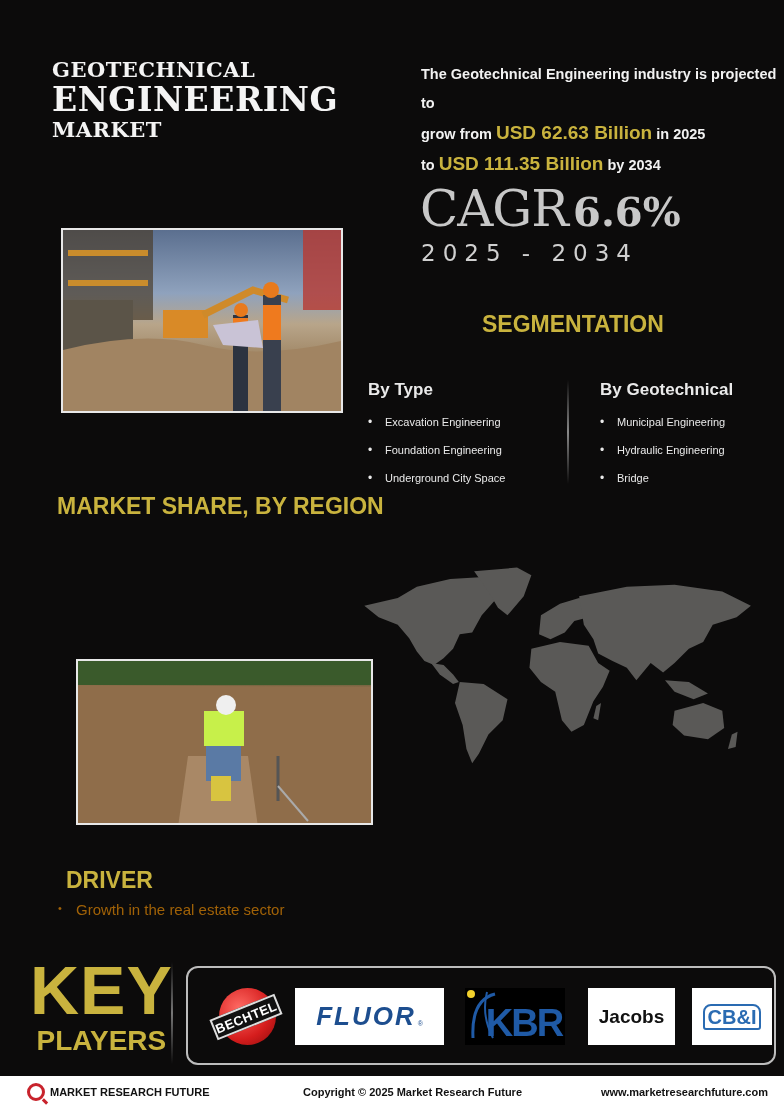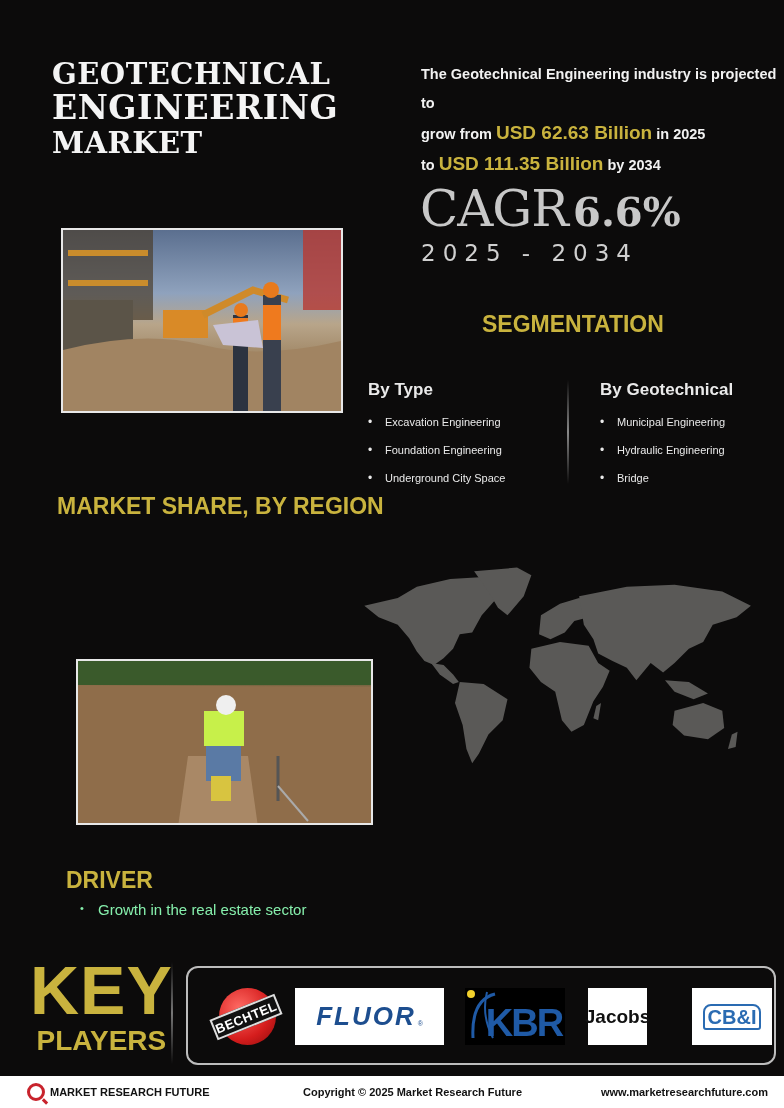--- a/index.html
+++ b/index.html
@@ -1,21 +1,21 @@
 <!DOCTYPE html>
 <html><head>
   <meta charset="utf-8">
   <style>
     * { box-sizing: border-box; margin: 0; padding: 0; }
     html, body { width: 784px; height: 1108px; background: #fff; overflow: hidden; }
     body { font-family: "Liberation Sans", sans-serif; position: relative; }
     .poster { position: absolute; left: 0; top: 0; width: 784px; height: 1076px; background: #0c0b0b; overflow: hidden; }
 
     .title { position: absolute; left: 52px; top: 58px; color: #f4f4f4; font-family: "DejaVu Serif", serif; font-weight: bold; line-height: 1.12; }
-    .title div { font-size: 29px; letter-spacing: 0.5px; }
+    .title div { font-size: 21px; letter-spacing: 0.5px; }
     .title .l2 { font-size: 33px; }
 
     .summary { position: absolute; left: 421px; top: 60px; width: 360px; color: #f2f2f2; font-weight: bold; font-size: 14.5px; line-height: 29px; }
     .summary .hl { color: #c9b33e; font-size: 19px; }
 
     .cagr { position: absolute; left: 420px; top: 180px; color: #c8c8c8; font-family: "DejaVu Serif", serif; }
     .cagr .lbl { font-size: 50px; font-weight: normal; letter-spacing: -1px; }
     .cagr .val { font-size: 40px; font-weight: bold; }
     .years { position: absolute; left: 421px; top: 240px; color: #d0d0d0; font-size: 23px; letter-spacing: 7px; font-family: "DejaVu Sans", sans-serif; }
 
@@ -34,21 +34,21 @@
     .seg-div { position: absolute; left: 567px; top: 380px; width: 2px; height: 104px; background: linear-gradient(180deg, rgba(255,255,255,0), #888 50%, rgba(255,255,255,0)); }
 
     .region-title { position: absolute; left: 57px; top: 493px; color: #c9b33e; font-weight: bold; font-size: 23px; }
     .region-list { position: absolute; left: 76px; top: 530px; color: #e8e8e8; list-style: none; }
     .region-list li { font-size: 13.5px; line-height: 21.5px; padding-left: 19px; position: relative; }
     .region-list li::before { content: "•"; position: absolute; left: 0; font-size: 11px; }
 
     .map { position: absolute; left: 355px; top: 558px; width: 410px; height: 210px; }
 
     .driver-title { position: absolute; left: 66px; top: 867px; color: #c9b33e; font-weight: bold; font-size: 23px; }
-    .driver-list { position: absolute; left: 80px; top: 901px; list-style: none; color: #86efac; }
+    .driver-list { position: absolute; left: 58px; top: 901px; list-style: none; color: #a16207; }
     .driver-list li { font-size: 15px; padding-left: 18px; position: relative; }
     .driver-list li::before { content: "•"; position: absolute; left: 0; font-size: 11px; top: 1px; }
 
     .key { position: absolute; left: 30px; top: 955px; color: #c9b33e; font-weight: bold; text-align: center; }
     .key .k1 { font-size: 68px; line-height: 70px; letter-spacing: 1px; }
     .key .k2 { font-size: 28px; line-height: 32px; }
     .key-div { position: absolute; left: 171px; top: 962px; width: 2px; height: 102px; background: linear-gradient(180deg, rgba(255,255,255,0), #777 50%, rgba(255,255,255,0)); }
 
     .players { position: absolute; left: 186px; top: 966px; width: 590px; height: 99px; border: 2px solid #bdbdbd; border-radius: 12px; }
     .logo { position: absolute; top: 20px; height: 57px; display: flex; align-items: center; justify-content: center; }
@@ -196,21 +196,21 @@
         <circle cx="4" cy="4" r="4" fill="#f2d02c"></circle>
         <path d="M28 4 Q4 10 6 48" stroke="#1f5aa6" stroke-width="3" fill="none"></path>
         <path d="M20 2 Q14 25 26 48" stroke="#1f5aa6" stroke-width="2" fill="none"></path>
       </svg>
       <span class="kbr-txt" style="margin-left:18px; margin-top:14px;">KBR</span>
     </div>
     <div class="logo white" style="left:107px; width:149px;">
       <span class="fluor-txt">FLUOR</span>
       <span class="fluor-r">®</span>
     </div>
-    <div class="logo white" style="left:400px; width:59px;">
+    <div class="logo white" style="left:400px; width:87px;">
       <span class="jacobs-txt">Jacobs</span>
     </div>
     <div class="logo white" style="left:504px; width:80px;">
       <span class="cbi-txt">CB&amp;I</span>
     </div>
   </div>
 </div>
 
 <div class="footer">
   <div class="brand">

